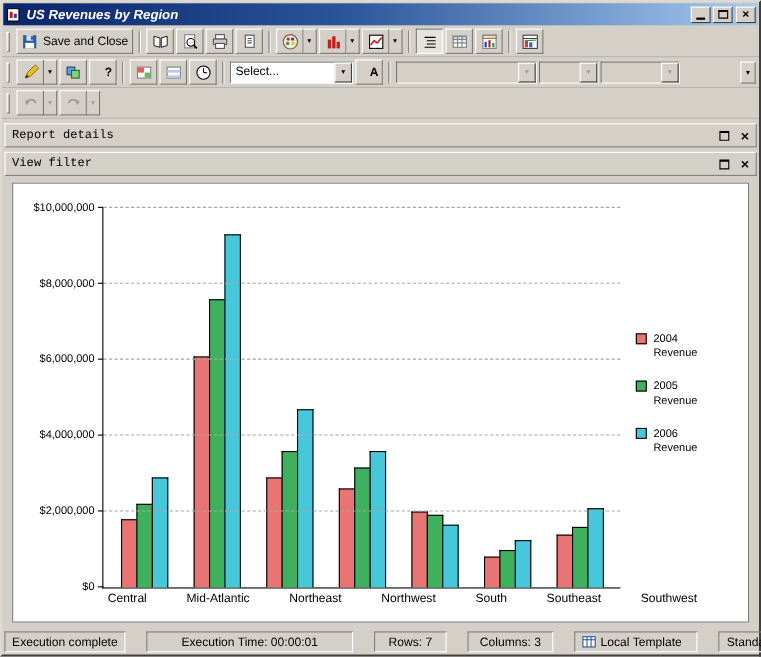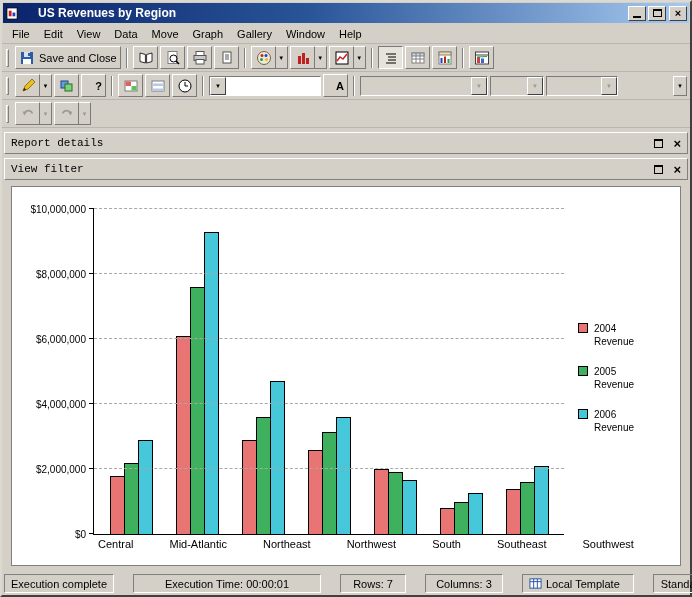--- a/index.html
+++ b/index.html
@@ -5,21 +5,21 @@
   * { margin:0; padding:0; box-sizing:border-box; }
   html,body { width:692px; height:597px; overflow:hidden; }
   body { font-family:"Liberation Sans", sans-serif; font-size:11px; background:#d4d0c8; color:#000; }
 
   .window { width:692px; height:597px; background:#d4d0c8; display:flex; flex-direction:column;
             border:2px solid; border-color:#dcd9d1 #404040 #404040 #dcd9d1; }
 
   
   .titlebar { height:20px; margin:1px; flex:0 0 auto; display:flex; align-items:center; padding:0 2px;
               background:linear-gradient(90deg,#0a246a 0%,#2a5599 45%,#a6caf0 100%); color:#fff; }
-  .title-text { font-weight:bold; font-size:12px; margin-left:18px; flex:1; white-space:nowrap; }
+  .title-text { font-weight:bold; font-size:12px; margin-left:4px; flex:1; white-space:nowrap;font-style:italic; }
   .cap-btn { width:18px; height:15px; margin-left:2px; background:#d4d0c8; position:relative;
              border:1px solid; border-color:#fff #404040 #404040 #fff; display:inline-flex;
              align-items:center; justify-content:center; font-size:11px; line-height:10px; padding:0;
              font-family:inherit; color:#000; }
   .glyph-min { position:absolute; left:4px; bottom:2px; width:8px; height:2px; background:#000; }
   .glyph-max { width:9px; height:8px; border:1px solid #000; border-top:2px solid #000; }
   .cap-btn.close { margin-left:3px; font-weight:bold; }
 
   
   .menubar { height:20px; flex:0 0 auto; display:flex; align-items:center; padding-left:3px;
@@ -104,31 +104,20 @@
         <span class="glyph-min"></span>
       </button>
     <button class="cap-btn">
         <span class="glyph-max"></span>
       </button>
     <button class="cap-btn close">
         <span>×</span>
       </button>
   </div>
 
-  <div class="menubar">
-      <div class="menu-item">File</div>
-      <div class="menu-item">Edit</div>
-      <div class="menu-item">View</div>
-      <div class="menu-item">Data</div>
-      <div class="menu-item">Move</div>
-      <div class="menu-item">Graph</div>
-      <div class="menu-item">Gallery</div>
-      <div class="menu-item">Window</div>
-      <div class="menu-item">Help</div>
-    </div>
 
   <div class="toolbar">
     <span class="grip"></span>
     <button class="tb-btn">
       <svg class="ic" width="16" height="16" viewBox="0 0 16 16">
         <rect x="2" y="2" width="12" height="12" fill="#2a5caa"></rect>
         <rect x="5" y="2" width="6" height="5" fill="#d8e0ec"></rect>
         <rect x="9" y="3" width="2" height="3" fill="#2a5caa"></rect>
         <rect x="4" y="9" width="8" height="5" fill="#fff"></rect>
       </svg>
@@ -279,20 +268,21 @@
     </button>
     <button class="tb-btn">
       <svg class="ic" width="16" height="16" viewBox="0 0 16 16">
         <circle cx="8" cy="8" r="6" fill="#fff" stroke="#000"></circle>
         <line x1="8" y1="8" x2="8" y2="4" stroke="#000"></line>
         <line x1="8" y1="8" x2="11" y2="8" stroke="#000"></line>
       </svg>
     </button>
     <span class="sep"></span>
     <span class="combo w-select">
+      <span class="val">Select...</span>
       <span class="drop">▼</span>
     </span>
     <button class="tb-btn">
       <b>A</b>
     </button>
     <span class="sep"></span>
     <span class="combo disabled w-font">
       <span class="val"></span>
       <span class="drop">▼</span>
     </span>

